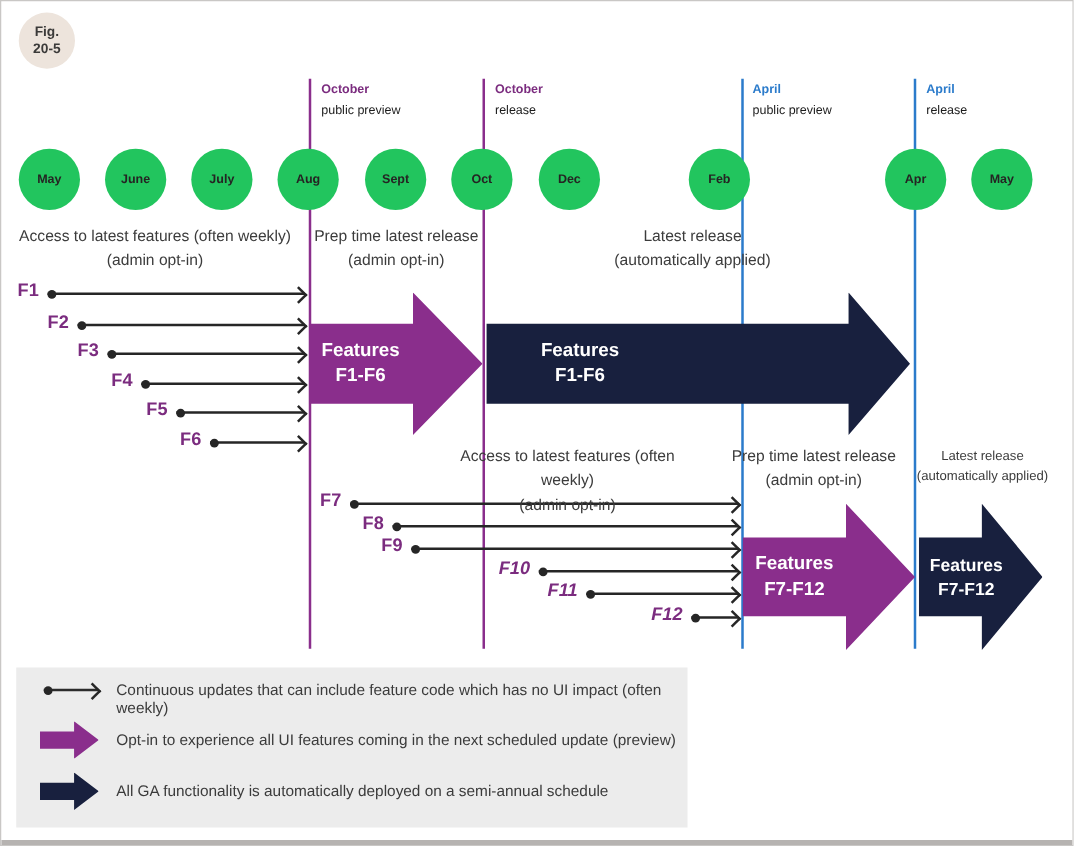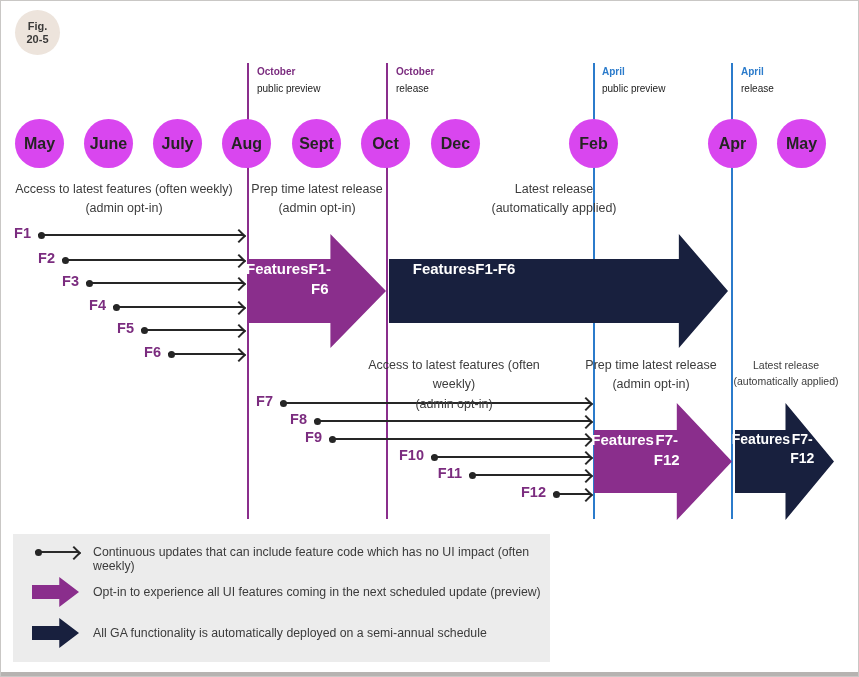--- a/index.html
+++ b/index.html
@@ -20,46 +20,46 @@
   .vline.blue   { background:#2b7bcb; }
 
   
   .phase-header { position:absolute; top:62px; font-size:10px; line-height:17px; color:#1b1b1b; z-index:4; }
   .phase-header .m { display:block; font-weight:bold; }
   .phase-header.purple .m { color:#7b2c7f; }
   .phase-header.blue   .m { color:#2b7bcb; }
 
   
   .month { position:absolute; top:118px; width:49px; height:49px; border-radius:50%;
-           background:#d946ef; display:flex; align-items:center; justify-content:center;
-           font-size:16px; font-weight:600; color:#252423; z-index:2; }
+           background:#22c55e; display:flex; align-items:center; justify-content:center;
+           font-size:10px; font-weight:600; color:#252423; z-index:2; }
 
   
   .note { position:absolute; font-size:12.5px; line-height:1.55; color:#3c3c3c; text-align:center; z-index:4; }
   .note.small { font-size:10.5px; line-height:1.5; }
 
   
   .flabel { position:absolute; width:34px; font-size:14.5px; font-weight:bold;
             color:#7b2c7f; text-align:right; z-index:4; }
-  .flabel.w { width:38px; }
+  .flabel.w { width:38px;font-style:italic; }
 
   
   .ta { position:absolute; height:2px; background:#262626; z-index:3; }
   .ta::before { content:""; position:absolute; left:0; top:-2.5px; width:7px; height:7px;
                 border-radius:50%; background:#262626; }
   .ta::after  { content:""; position:absolute; right:0; top:-3px; width:8px; height:8px;
                 border-top:2px solid #262626; border-right:2px solid #262626;
                 transform:rotate(45deg); }
 
   
   .blockarrow { position:absolute; z-index:3; }
   .blockarrow .shape { position:absolute; inset:0; }
   .purple-bg { background:#8a2e8c; }
   .navy-bg   { background:#18203e; }
-  .blockarrow .atext { position:absolute; display:flex; flex-direction:row; 
+  .blockarrow .atext { position:absolute; display:flex; flex-direction:column; align-items:center;
                        justify-content:center; color:#fff; font-weight:bold; font-size:15px;
                        line-height:1.35; text-align:center; }
 
   
   .legend { position:absolute; left:12px; top:533px; width:537px; height:128px; background:#ececec; }
   .legend .ltext { position:absolute; left:80px; font-size:12.3px; color:#3b3b3b; }
   .legend .ta { background:#2b2b2b; }
   .legend-block { position:absolute; }
 </style>
 </head>
@@ -94,21 +94,21 @@
     <span>release</span>
   </div>
 
   <div class="month" style="left:14px">May</div>
   <div class="month" style="left:83px">June</div>
   <div class="month" style="left:152px">July</div>
   <div class="month" style="left:221px">Aug</div>
   <div class="month" style="left:360px">Oct</div>
   <div class="month" style="left:291px">Sept</div>
   <div class="month" style="left:430px">Dec</div>
-  <div class="month" style="left:568px">Feb</div>
+  <div class="month" style="left:550px">Feb</div>
   <div class="month" style="left:707px">Apr</div>
   <div class="month" style="left:776px">May</div>
 
   <div class="note" style="left:0;width:246px;top:179px">
     <span>Access to latest features (often weekly)</span><br>
     <span>(admin opt-in)</span>
   </div>
   <div class="note" style="left:246px;width:140px;top:179px">
     <span>Prep time latest release</span><br>
     <span>(admin opt-in)</span>

